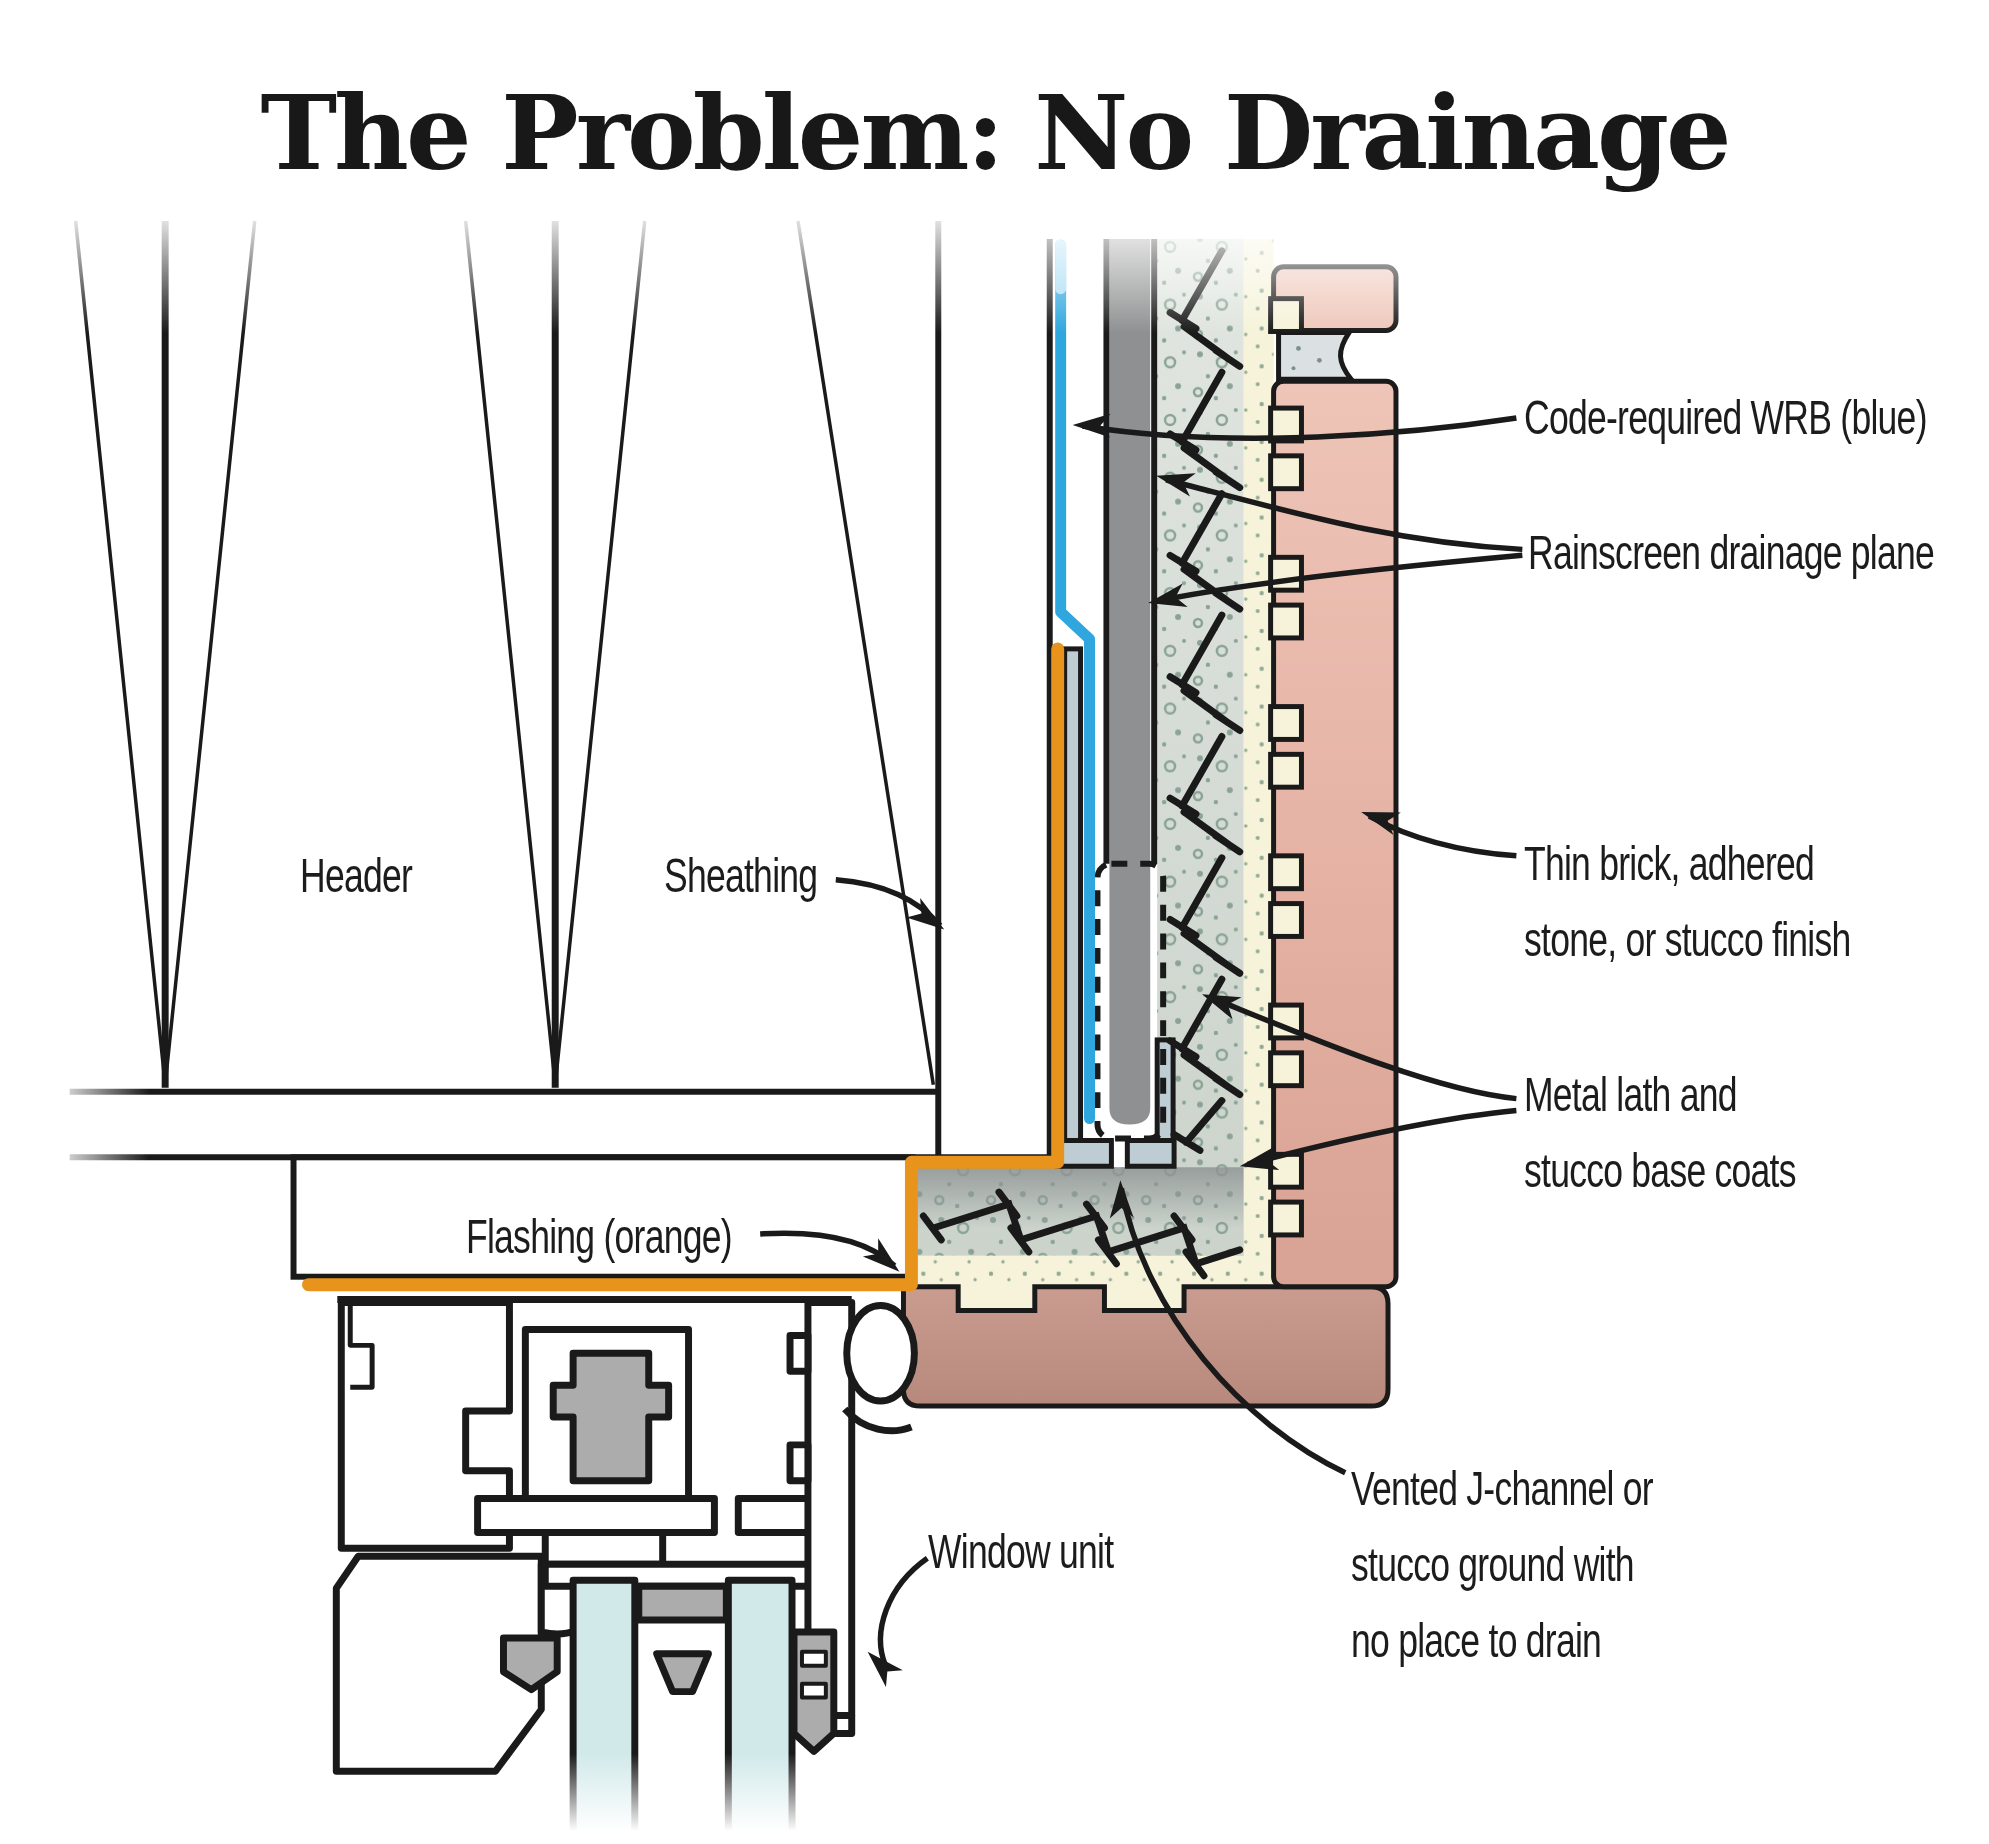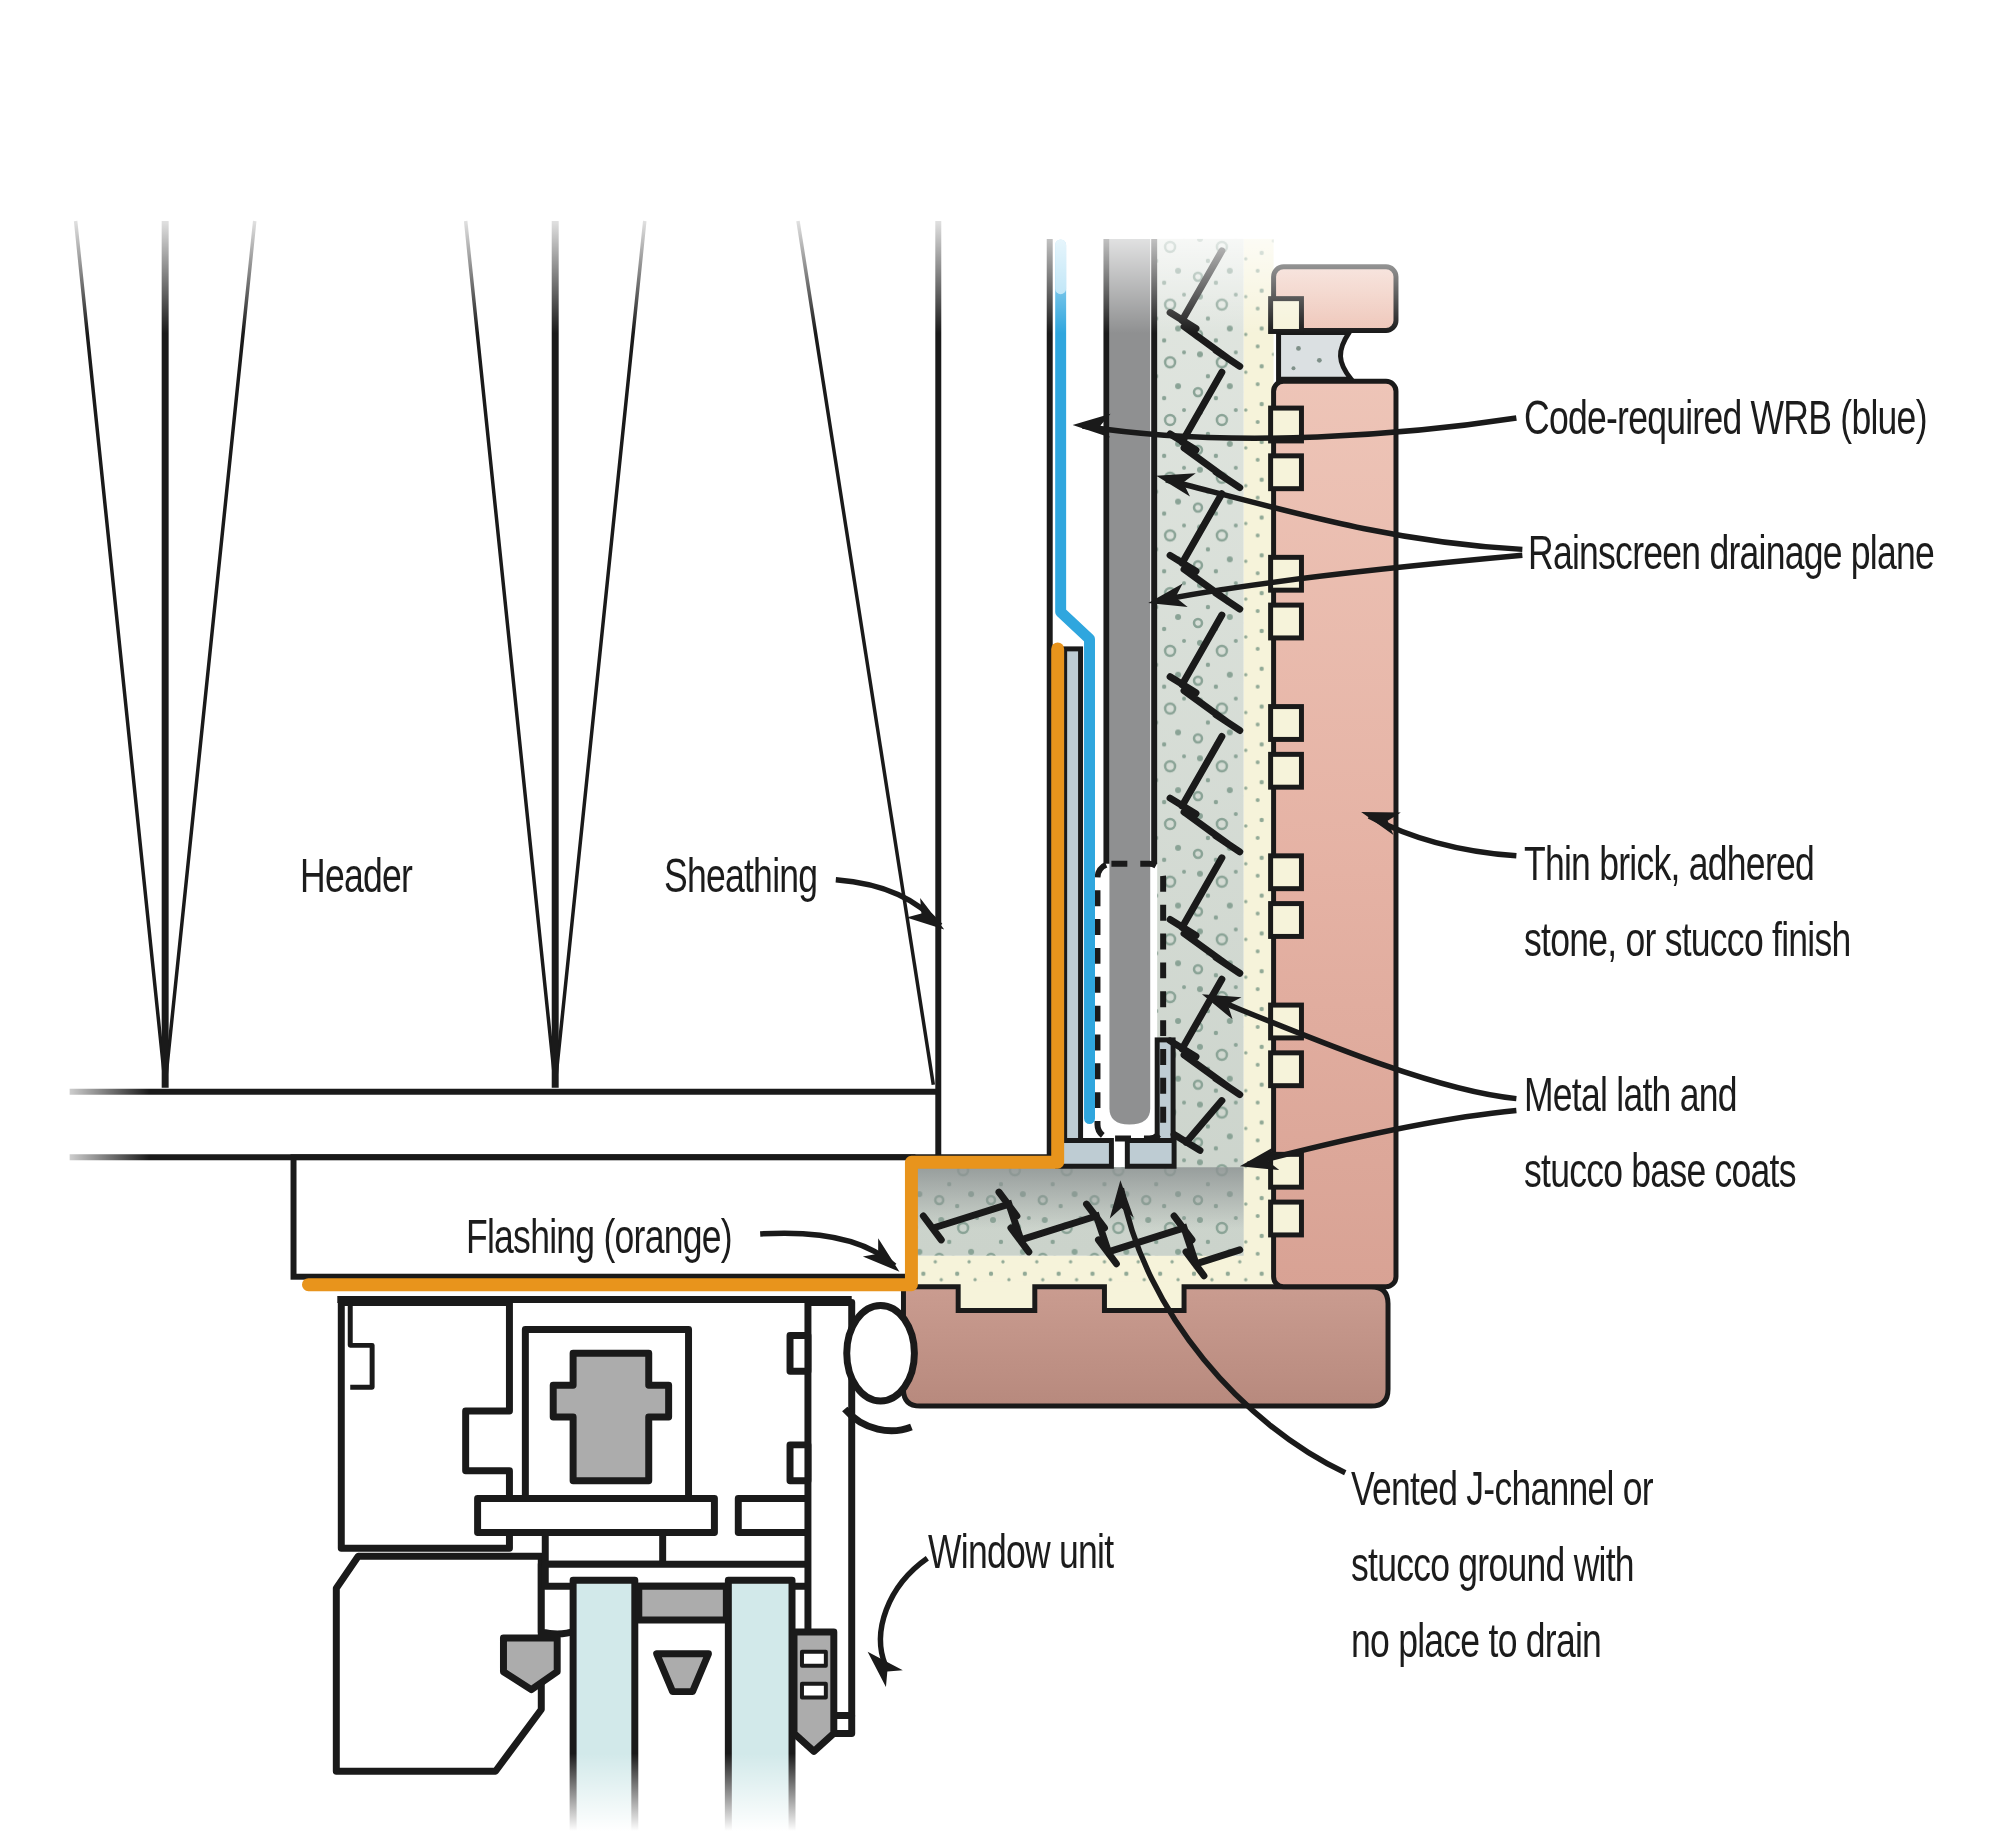--- a/index.html
+++ b/index.html
@@ -215,20 +215,21 @@
     <use href="#ah" transform="translate(1162,478) rotate(194)"></use>
     <use href="#ah" transform="translate(1154,606) rotate(168)"></use>
     <use href="#ah" transform="translate(1368,816) rotate(198)"></use>
     <use href="#ah" transform="translate(1208,999) rotate(202)"></use>
     <use href="#ah" transform="translate(1246,1172) rotate(168)"></use>
     <use href="#ah" transform="translate(1126,1186) rotate(268)"></use>
     <use href="#ah" transform="translate(872,1660) rotate(225)"></use>
   </g>
 </svg>
 
+<div class="title">The Problem: No Drainage</div>
 
 <div class="lbl" style="left:300px;top:838px">Header</div>
 <div class="lbl" style="left:664px;top:838px">Sheathing</div>
 <div class="lbl" style="left:466px;top:1199px">Flashing (orange)</div>
 <div class="lbl" style="left:928px;top:1514px">Window unit</div>
 <div class="lbl" style="left:1524px;top:380px">Code-required WRB (blue)</div>
 <div class="lbl" style="left:1528px;top:515px">Rainscreen drainage plane</div>
 <div class="lbl" style="left:1524px;top:826px">Thin brick, adhered
 stone, or stucco finish</div>
 <div class="lbl" style="left:1524px;top:1057px">Metal lath and

